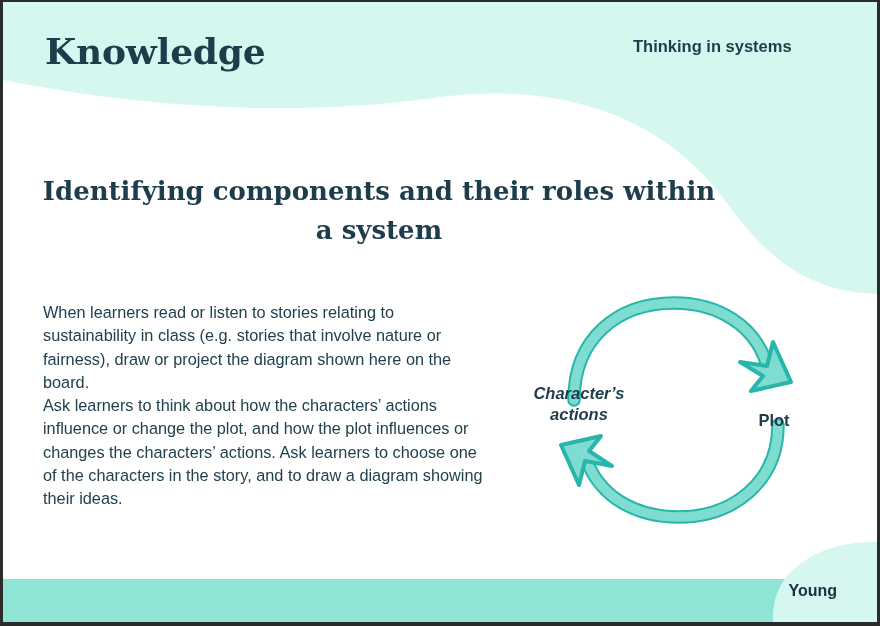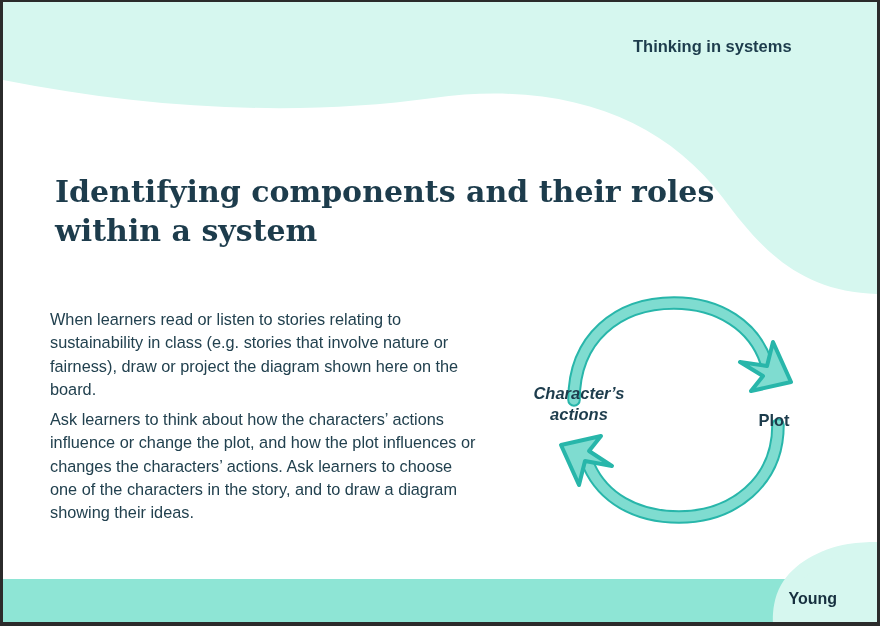--- a/index.html
+++ b/index.html
@@ -51,29 +51,30 @@
     font-weight: bold;
     font-size: 16.5px;
     line-height: 22px;
     color: #1d3c4c;
     z-index: 5;
   }
 
   
   .main-heading {
     position: absolute;
-    left: 52px;
+    left: 36px;
     top: 170px;
     width: 680px;
     font-family: "DejaVu Serif", "Liberation Serif", serif;
     font-weight: bold;
-    font-size: 30px;
+    font-size: 26px;
     line-height: 39px;
     color: #1d3c4c;
     z-index: 5;
+    text-align: center;
   }
   .sub-heading {
     position: absolute;
     left: 41px;
     top: 263px;
     font-family: "Liberation Sans", sans-serif;
     font-weight: bold;
     font-size: 20px;
     letter-spacing: 0.1px;
     color: #1d3c4c;
@@ -84,21 +85,21 @@
     left: 40px;
     top: 299px;
     width: 446px;
     font-family: "Liberation Sans", sans-serif;
     font-size: 16.3px;
     line-height: 23.3px;
     color: #22414f;
     z-index: 5;
   }
   .body-copy p {
-    margin: 7px;
+    margin: 0;
   }
 
   
   .cycle {
     position: absolute;
     left: 508px;
     top: 288px;
     width: 330px;
     height: 240px;
     z-index: 5;
@@ -123,21 +124,21 @@
     left: 218px;
     top: 120px;
     width: 90px;
     text-align: center;
   }
 
   
   .footer-brand {
     position: absolute;
     right: 40px;
-    bottom: 14px;
+    bottom: 22px;
     font-family: "Liberation Sans", sans-serif;
     font-weight: bold;
     font-size: 16px;
     color: #16303f;
     z-index: 6;
   }
 </style>
 </head>
 <body>
 
@@ -153,20 +154,21 @@
     <rect x="0" y="577" width="880" height="45" fill="#8ee5d5"></rect>
 
     <path d="M880,540 L880,622 L770,622
              C770,622 768,600 778,583
              C790,562 816,547 845,542
              C858,540 868,540 880,540 Z" fill="#d6f7ef"></path>
     <path d="M880,540 L880,577 L800,577
              C820,558 848,544 880,540 Z" fill="#d6f7ef"></path>
   </svg>
 
+  <div class="header-title">Knowledge</div>
 
   <div class="header-kicker">Thinking in systems</div>
 
   <div class="main-heading">Identifying components and their roles within a system</div>
 
 
   <div class="body-copy">
     <p>When learners read or listen to stories relating to sustainability in class (e.g. stories that involve nature or fairness), draw or project the diagram shown here on the board.</p>
     <p>Ask learners to think about how the characters’ actions influence or change the plot, and how the plot influences or changes the characters’ actions. Ask learners to choose one of the characters in the story, and to draw a diagram showing their ideas.</p>
   </div>

